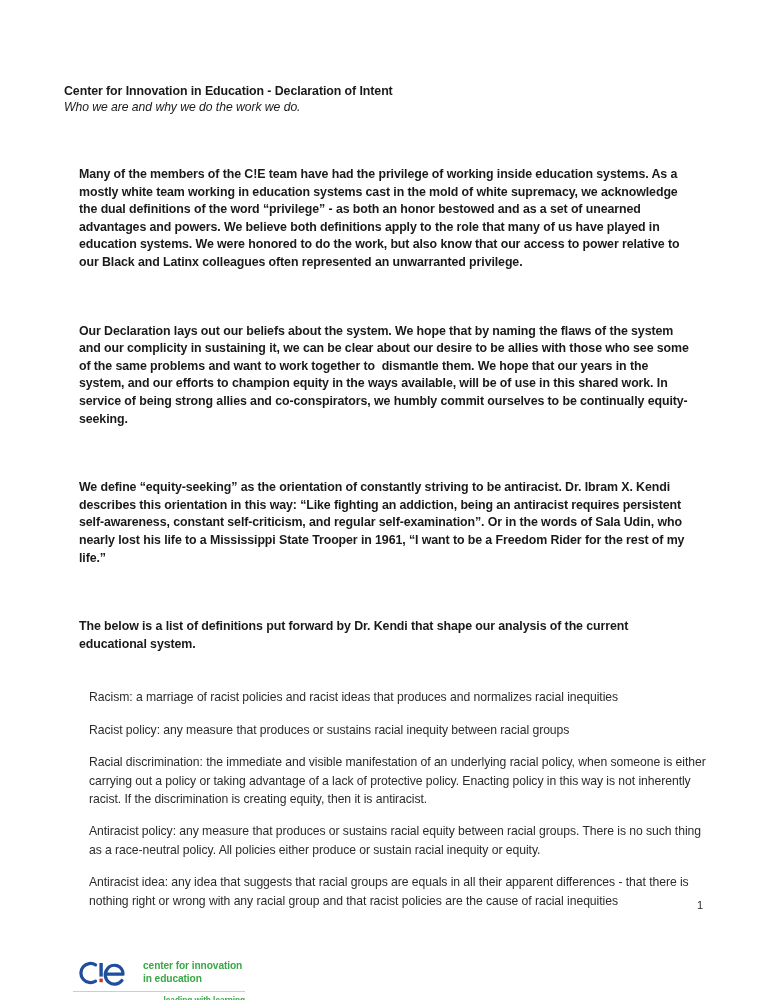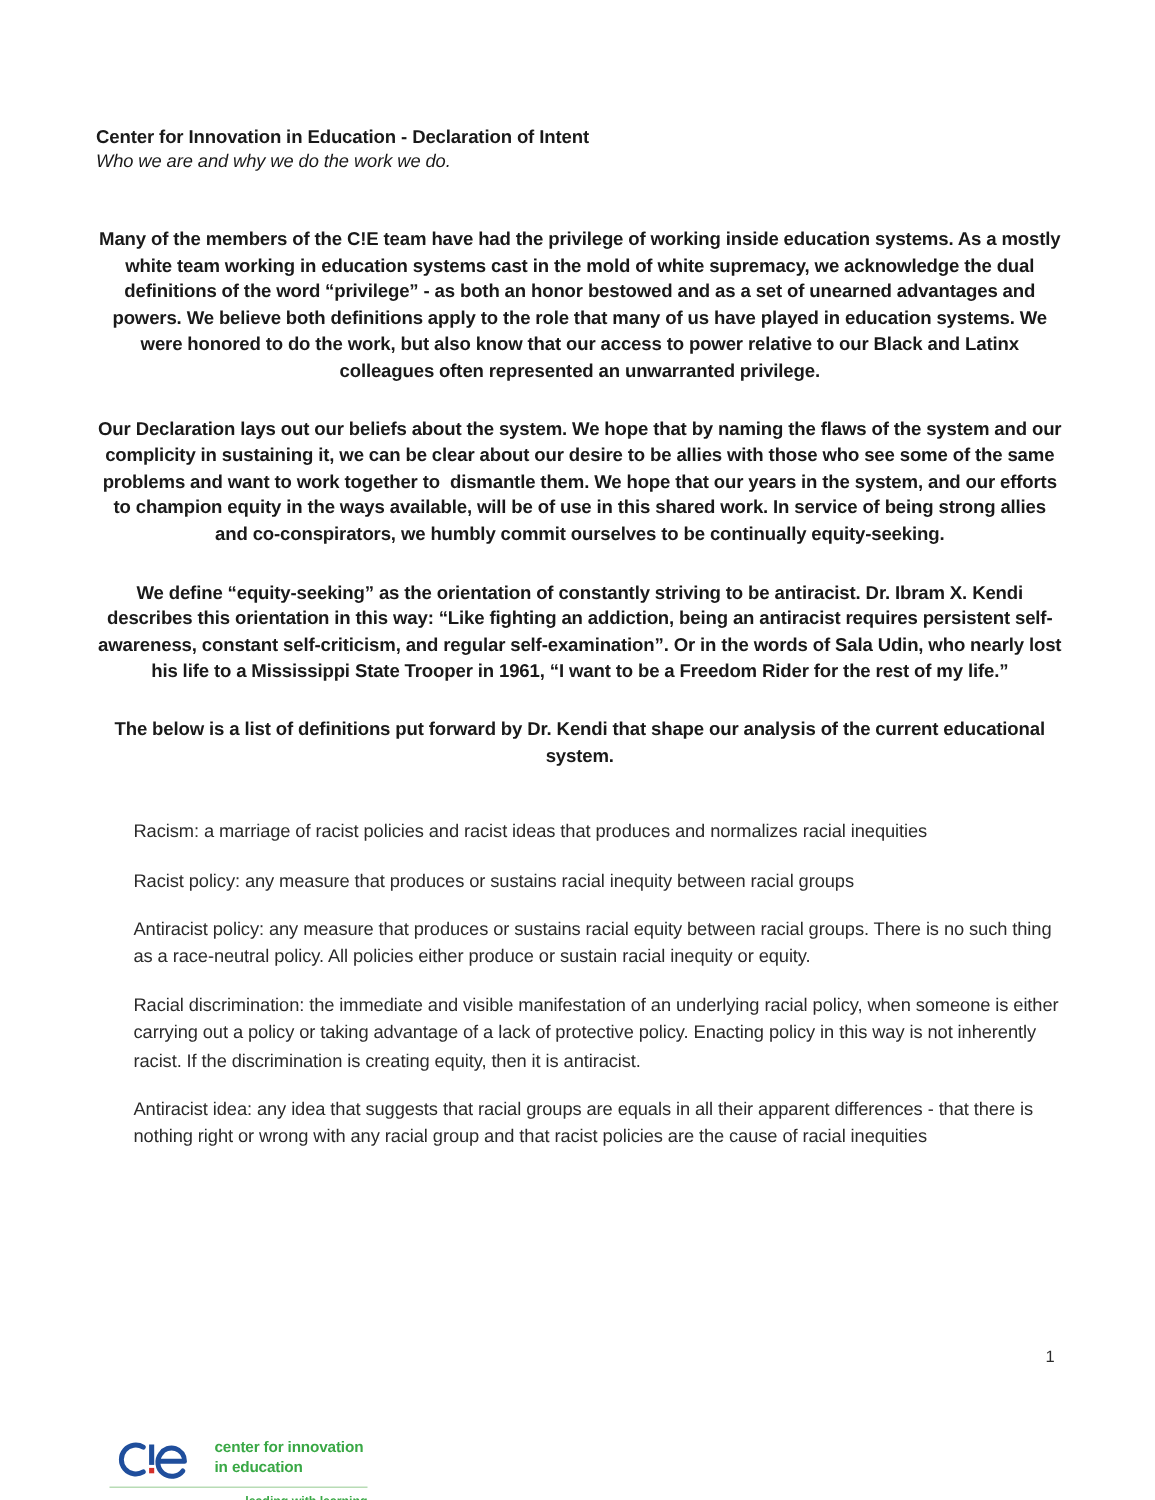--- a/index.html
+++ b/index.html
@@ -47,30 +47,30 @@
     letter-spacing: -0.05px;
     margin: 0 0 12px 0;
   }
 
   
   .body-para {
     font-size: 12.4px;
     font-weight: bold;
     line-height: 17.6px;
     letter-spacing: -0.1px;
-    margin: 0;
-    text-align: center;
+    margin: 15px;
+    text-align: left;
     white-space: pre-wrap;
   }
   .gap-lg { height: 24px; }
   .gap-md { height: 21px; }
 
   
   .definitions {
-    margin: 16px;
+    margin: 4px;
     padding: 0;
     list-style: none;
     margin-left: 25px;
     width: 620px;
   }
   .definition-item {
     font-size: 12.2px;
     font-weight: normal;
     line-height: 18.4px;
     letter-spacing: -0.06px;
@@ -160,22 +160,22 @@
 
     <div class="gap-md"></div>
 
     <p class="body-para">The below is a list of definitions put forward by Dr. Kendi that shape our analysis of the current educational system.</p>
 
     <div style="height:16px"></div>
 
     <ul class="definitions">
       <li class="definition-item">Racism: a marriage of racist policies and racist ideas that produces and normalizes racial inequities</li>
       <li class="definition-item">Racist policy: any measure that produces or sustains racial inequity between racial groups</li>
+      <li class="definition-item">Racial discrimination: the immediate and visible manifestation of an underlying racial policy, when someone is either carrying out a policy or taking advantage of a lack of protective policy. Enacting policy in this way is not inherently racist. If the discrimination is creating equity, then it is antiracist.</li>
       <li class="definition-item">Antiracist policy: any measure that produces or sustains racial equity between racial groups. There is no such thing as a race-neutral policy. All policies either produce or sustain racial inequity or equity.</li>
-      <li class="definition-item">Racial discrimination: the immediate and visible manifestation of an underlying racial policy, when someone is either carrying out a policy or taking advantage of a lack of protective policy. Enacting policy in this way is not inherently racist. If the discrimination is creating equity, then it is antiracist.</li>
       <li class="definition-item">Antiracist idea: any idea that suggests that racial groups are equals in all their apparent differences - that there is nothing right or wrong with any racial group and that racist policies are the cause of racial inequities</li>
     </ul>
 
   </div>
 
   <div class="page-number">1</div>
 
   <div class="logo">
     <div class="logo-row">
       <div class="logo-mark">

